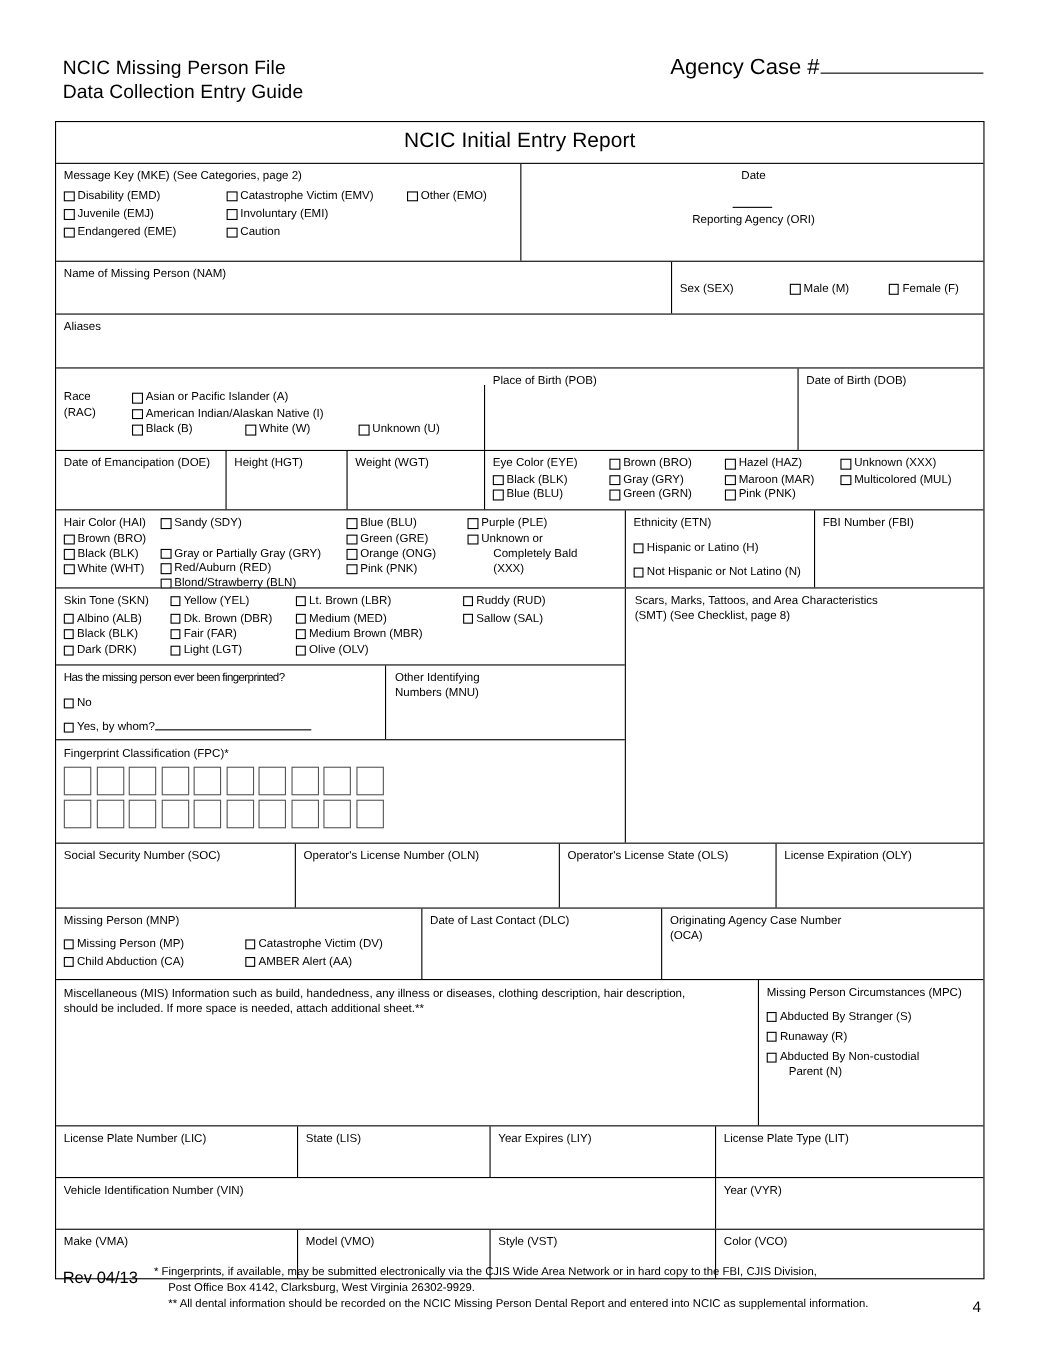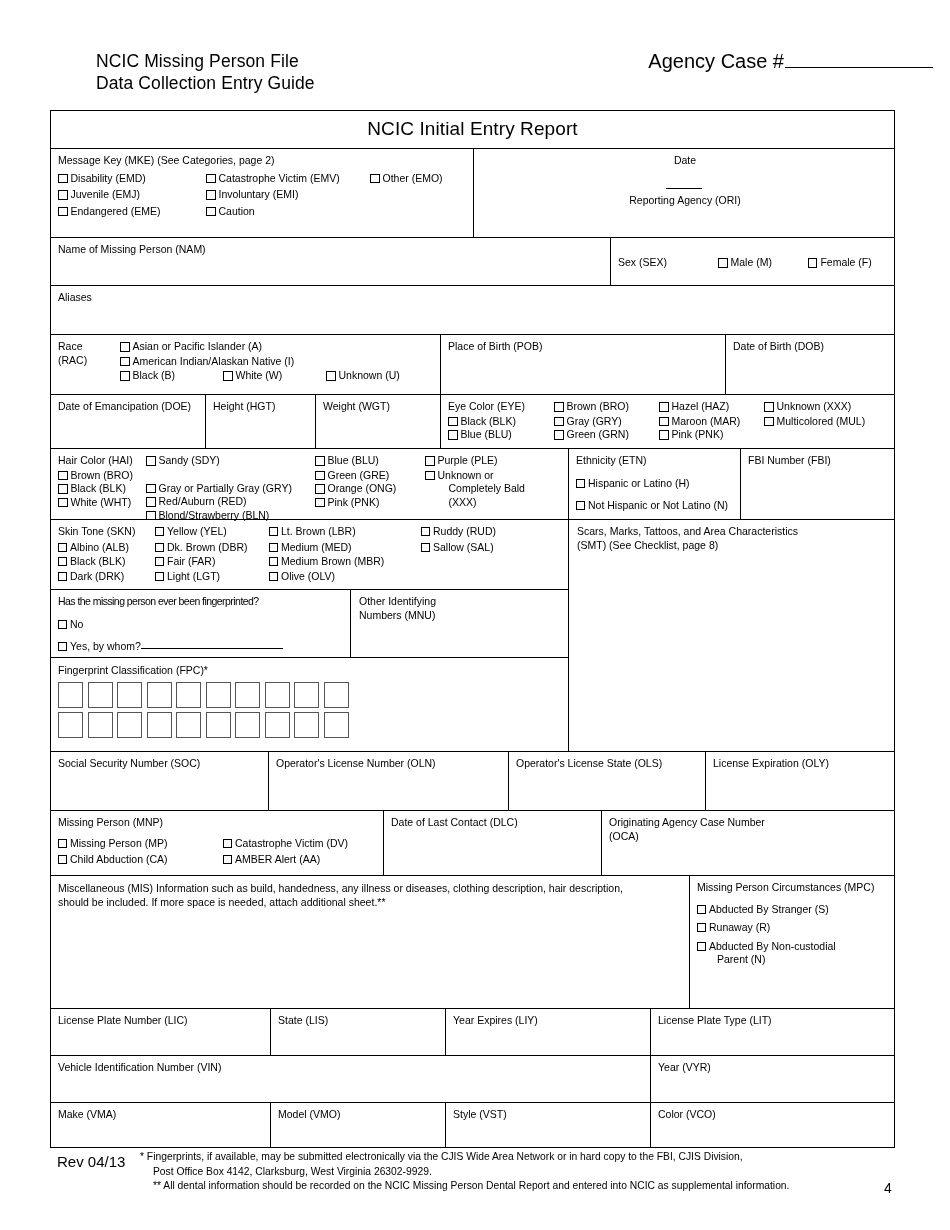--- a/index.html
+++ b/index.html
@@ -8,21 +8,21 @@
     width: 950px; height: 1230px;
     background:#ffffff;
     font-family: "Liberation Sans", sans-serif;
     color:#000;
     position:relative;
     overflow:hidden;
   }
   .page { position:absolute; left:0; top:0; width:950px; height:1230px; }
 
   
-  .hdr { position:absolute; left:57px; top:50px; width:840px; height:55px;margin-left:39px; }
+  .hdr { position:absolute; left:57px; top:50px; width:840px; height:55px; }
   .hdr-title { font-size:17.5px; line-height:22px; letter-spacing:.1px; }
   .agency { position:absolute; right:3px; top:0px; font-size:20px; }
   .agency .rule { display:inline-block; width:148px; border-bottom:1.6px solid #000; height:.85em; vertical-align:baseline; margin-left:1px; }
 
   
   .form { position:absolute; left:50px; top:110px; width:845px; border:1.3px solid #000; }
   .row { display:flex; border-bottom:1.3px solid #000; }
   .row:last-child { border-bottom:none; }
   .cell { position:relative; padding:5px 6px 4px 7px; border-right:1.3px solid #000; }
   .cell:last-child { border-right:none; }
@@ -155,21 +155,21 @@
       </div>
     </div>
 
     <div class="row">
       <div class="cell" style="width:100%; height:48px;">
         <div class="lbl">Aliases</div>
       </div>
     </div>
 
     <div class="row">
-      <div class="cell" style="width:390px; height:59px;">
+      <div class="cell" style="width:390px; height:59px;margin-top:15px;">
         <div style="display:flex;">
           <div style="width:62px;">
             <div class="lbl">Race</div>
             <div class="lbl">(RAC)</div>
           </div>
           <div style="flex:1;">
             <label class="opt" style="display:flex;">
                 <span class="cb bold"></span>
                 <span>Asian or Pacific Islander (A)</span>
               </label>

